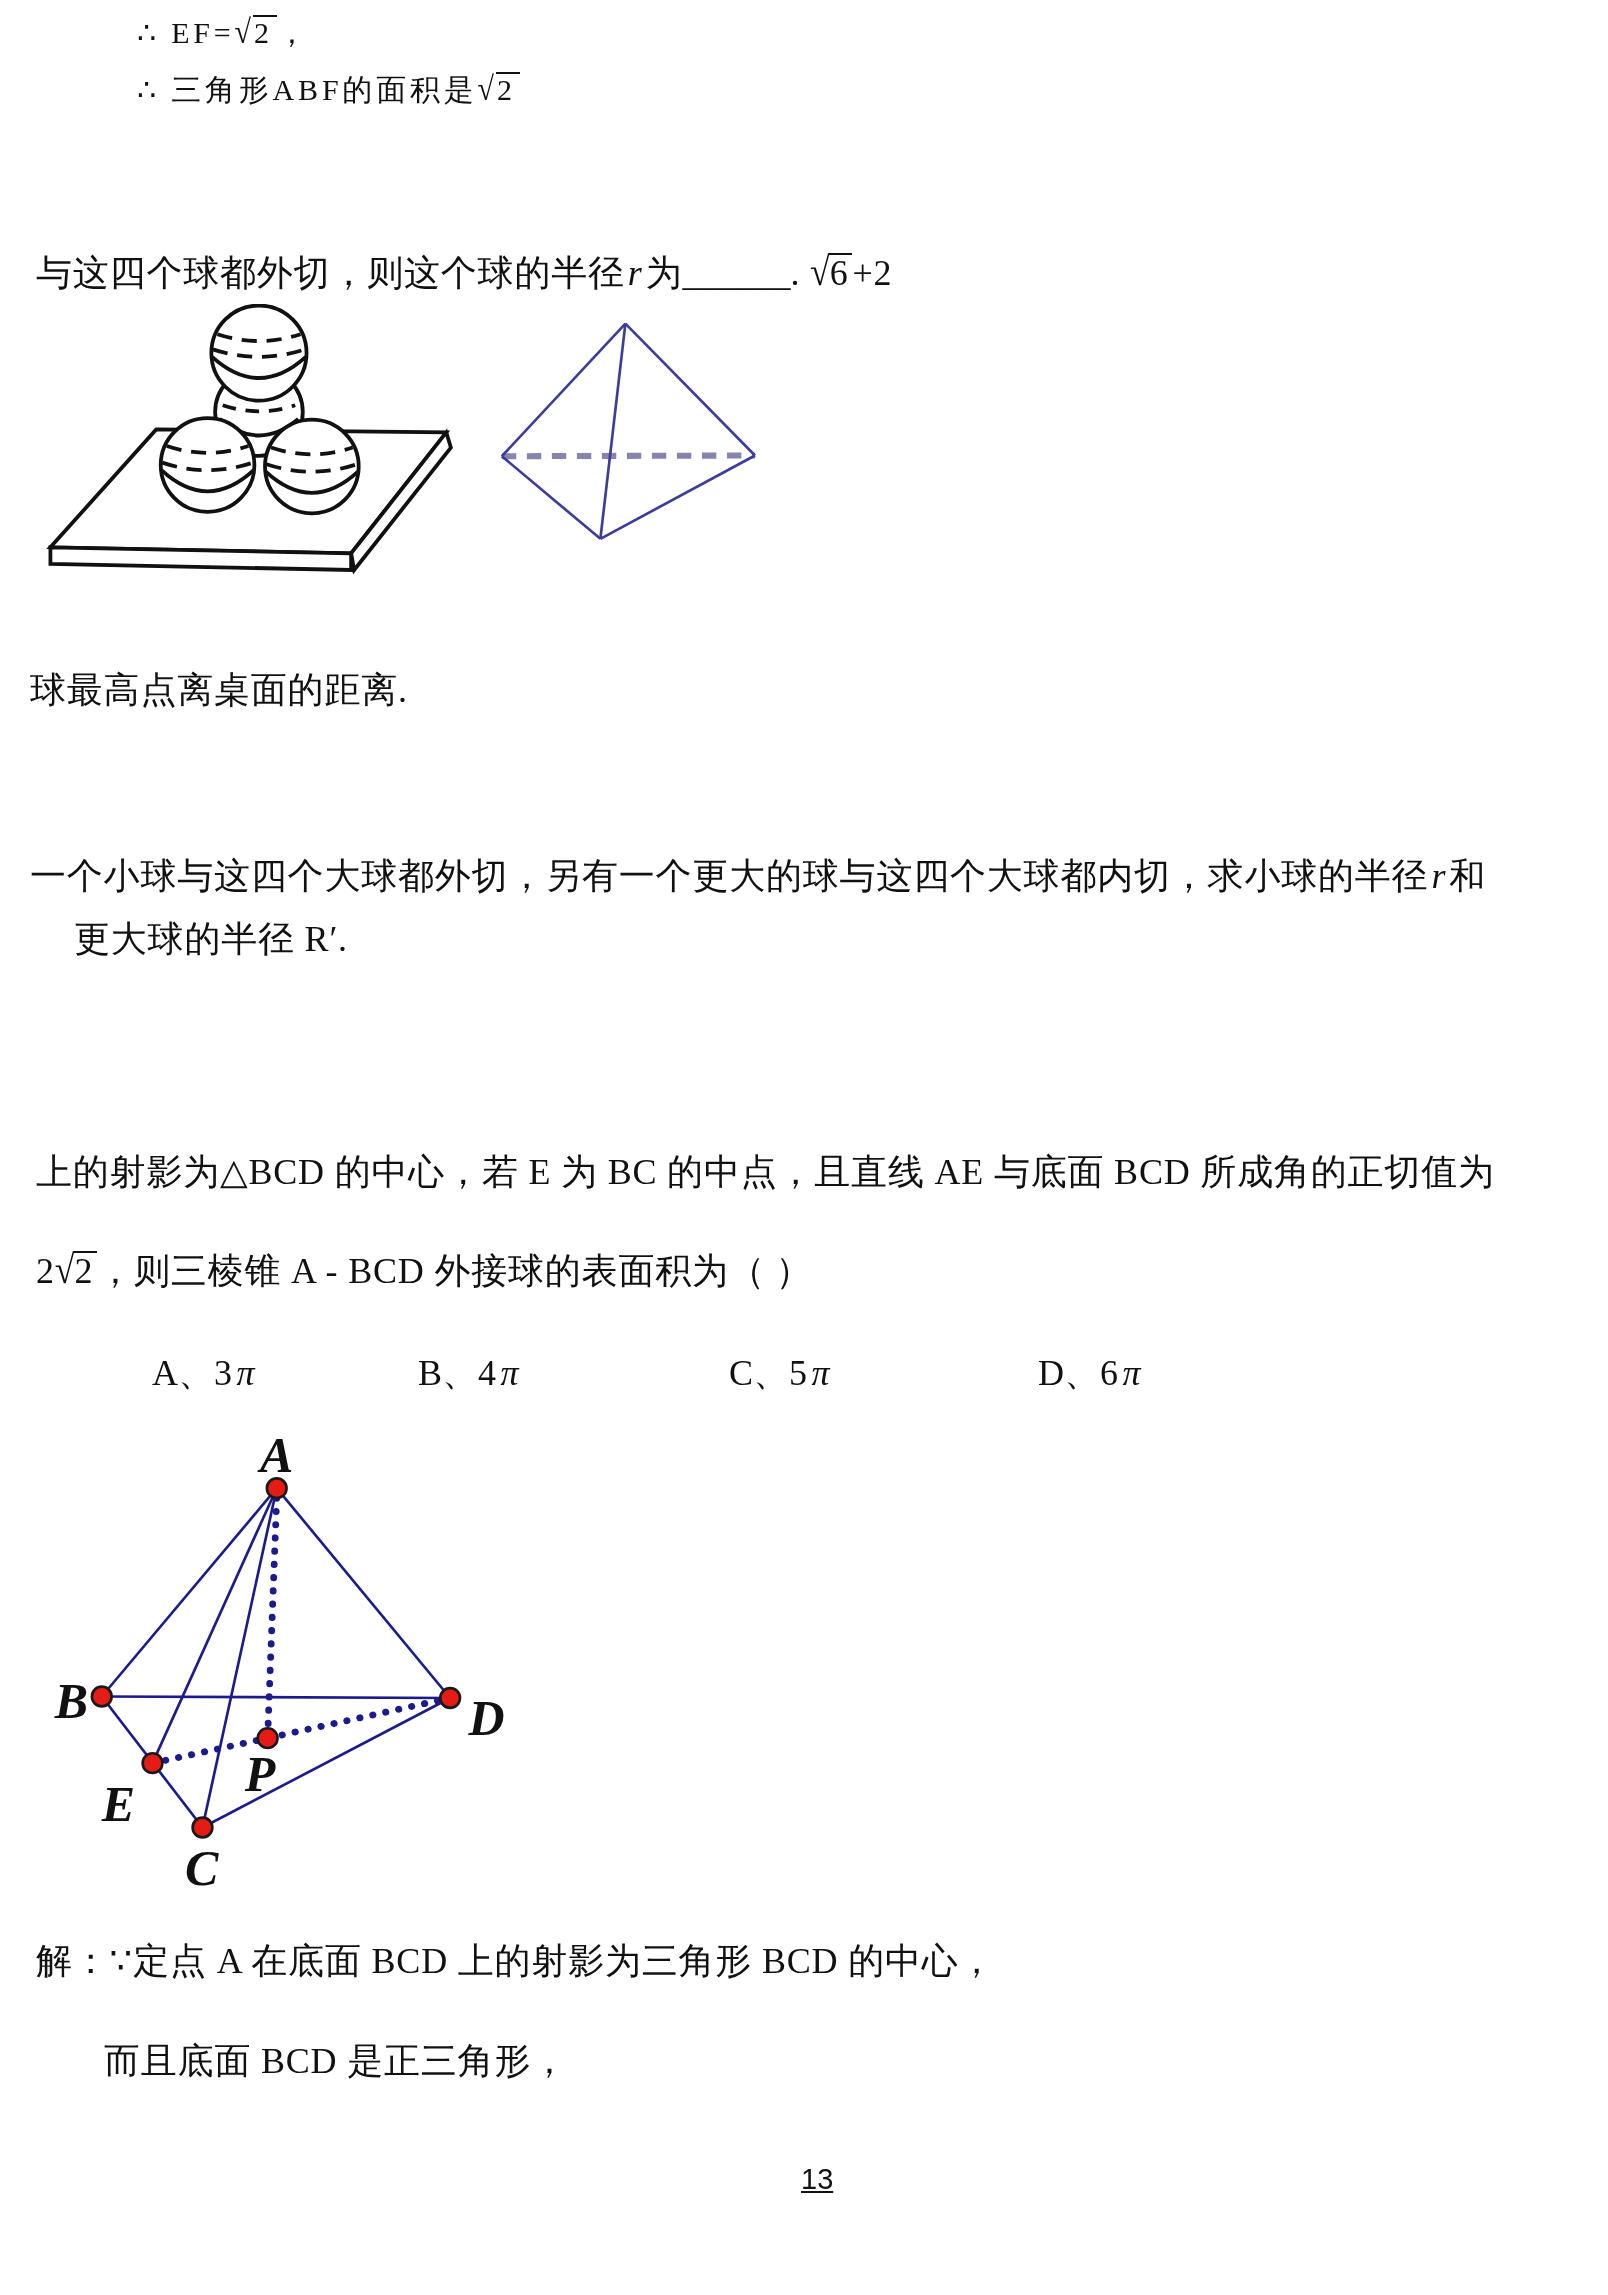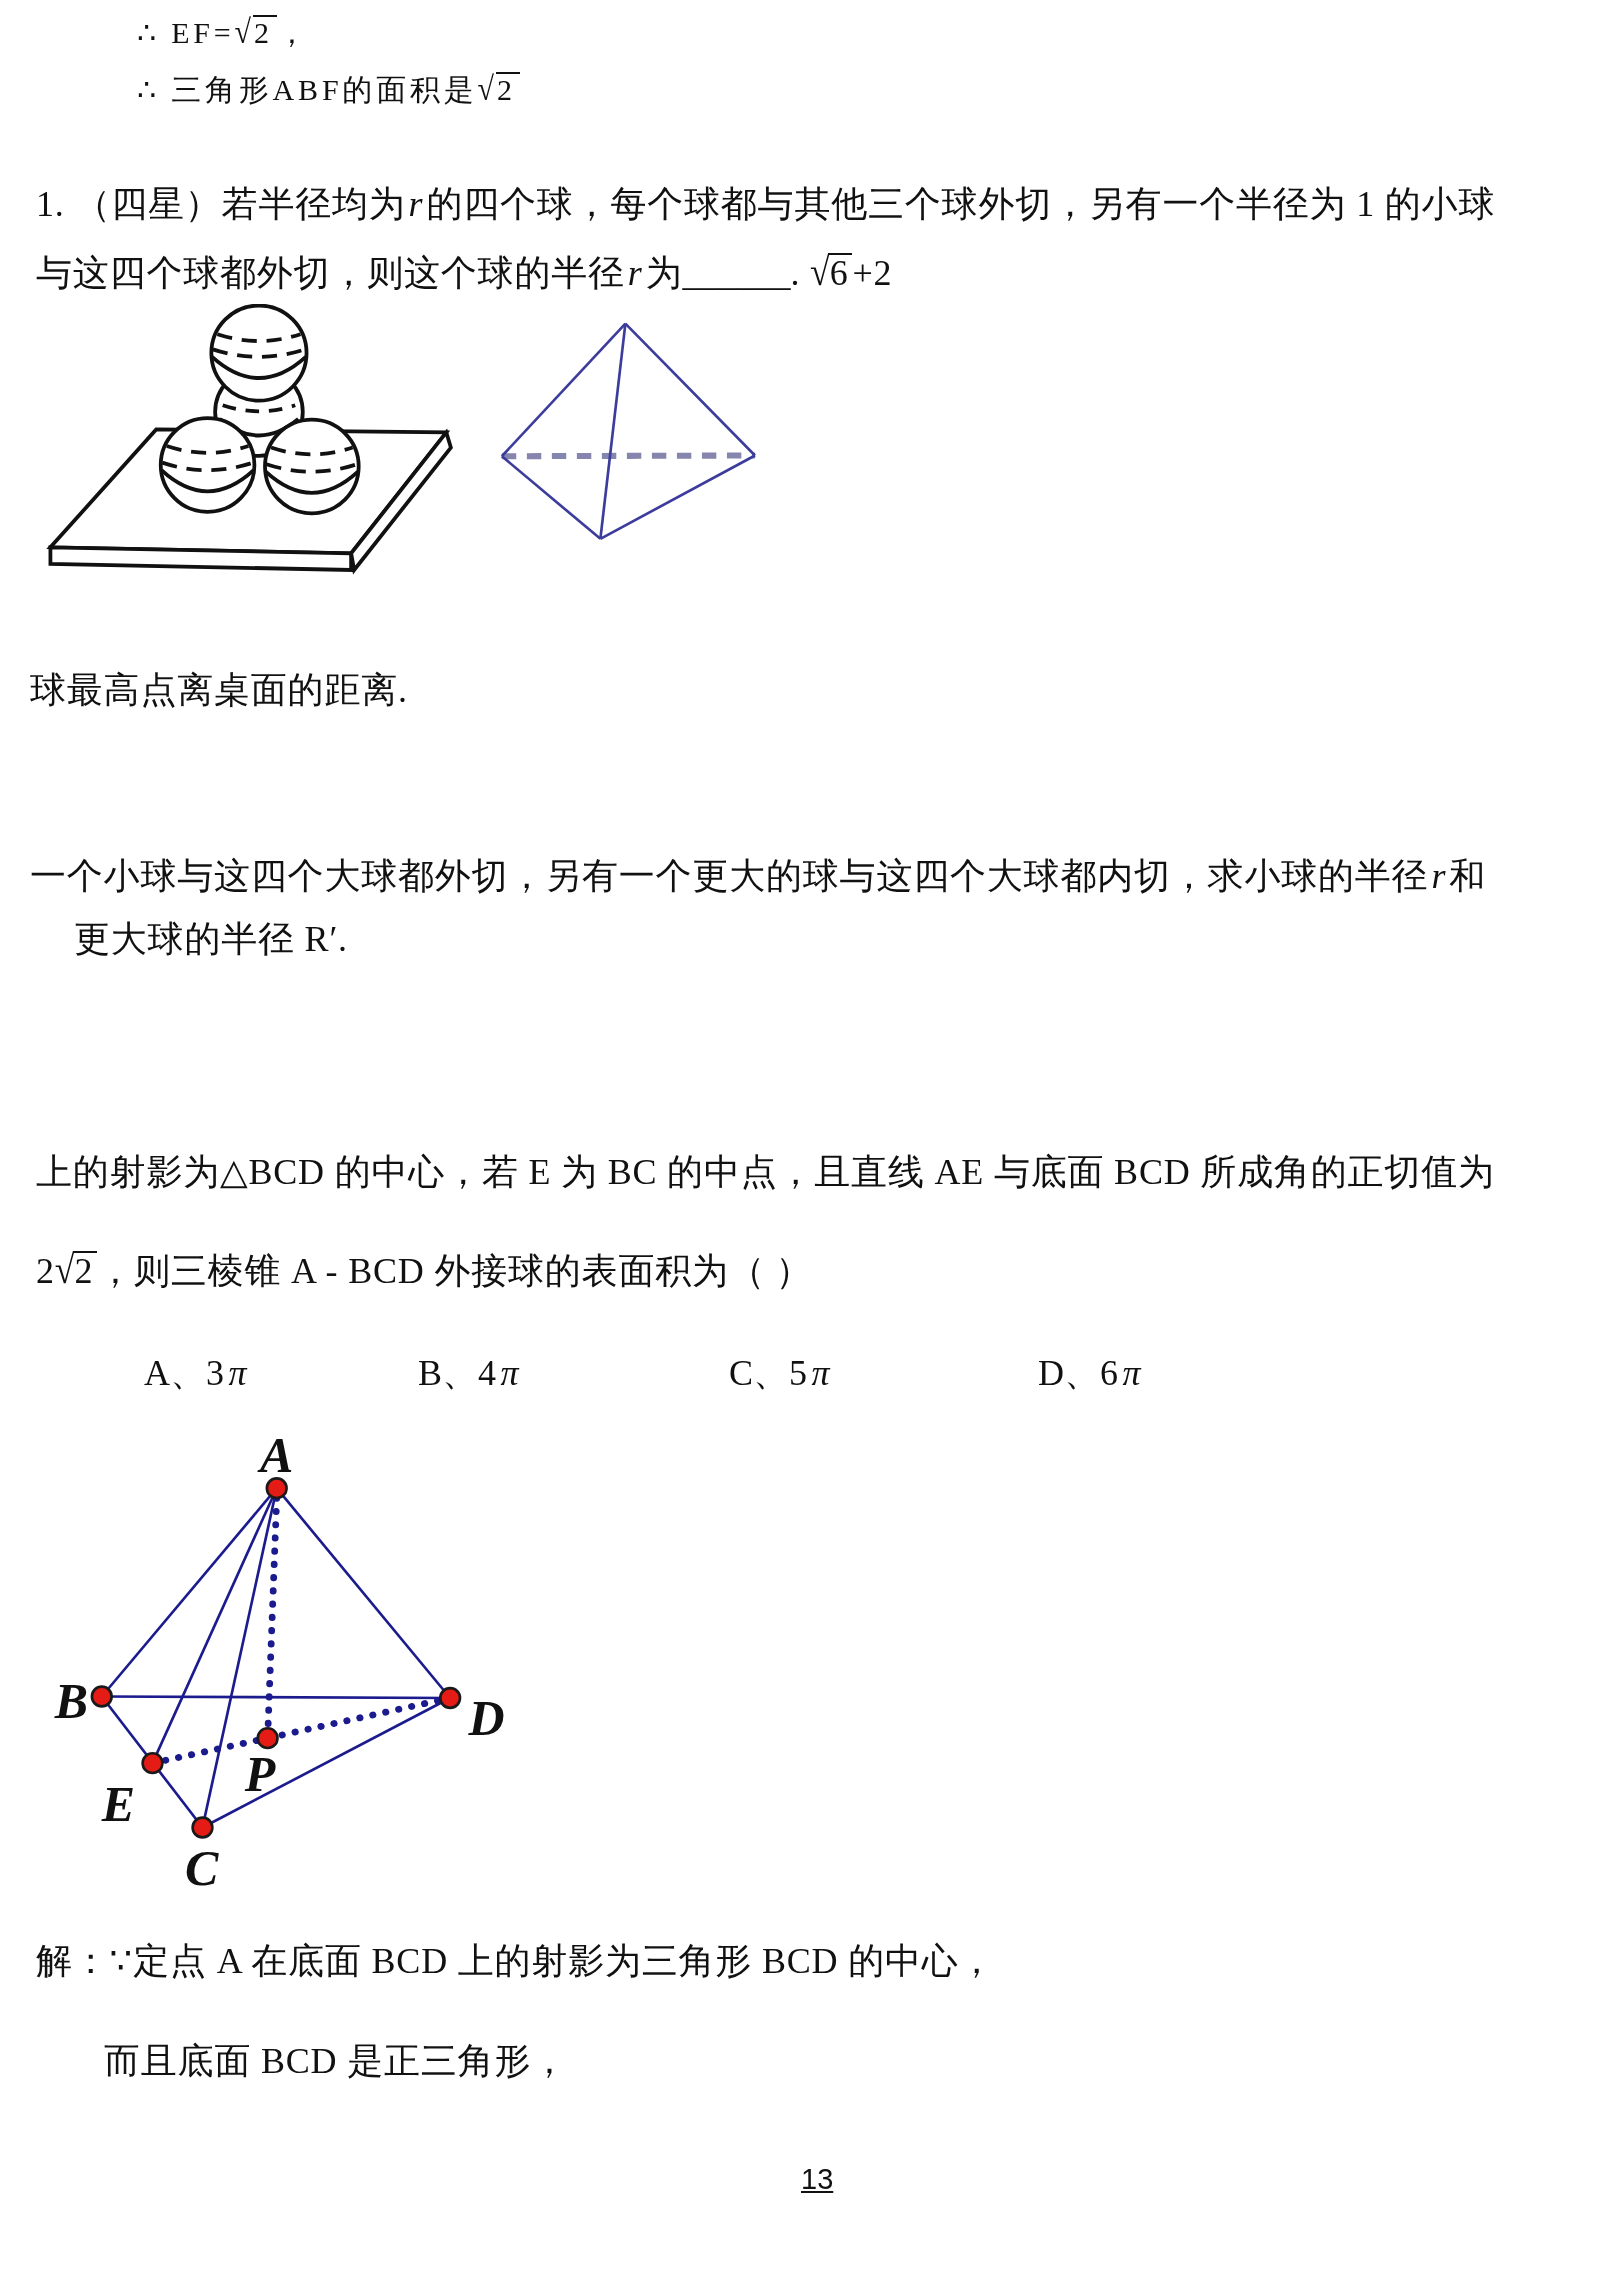--- a/index.html
+++ b/index.html
@@ -36,23 +36,20 @@
 
   <div class="line proof" style="top:13.6px;left:137px;">
     <span>∴</span>
     <span>EF=</span><span class="sq"><span class="sym">√</span><span class="arg">2</span></span><span>，</span>
   </div>
   <div class="line proof" style="top:71px;left:137px;">
     <span>∴</span>
     <span>三角形ABF的面积是</span><span class="sq"><span class="sym">√</span><span class="arg">2</span></span>
   </div>
 
-  <div class="line body-text" style="top:182px;left:36px;">
-    <span>1. （四星）若半径均为</span><span class="ivar">r</span><span>的四个球，每个球都与其他三个球外切，另有一个半径为 1 的小球</span>
-  </div>
   <div class="line body-text" style="top:251px;left:36px;">
     <span>与这四个球都外切，则这个球的半径</span><span class="ivar">r</span><span>为</span><span class="blank">______</span><span>. </span><span class="sq"><span class="sym">√</span><span class="arg">6</span></span><span>+2</span>
   </div>
 
   <div class="figwrap" style="top:304px;left:38px;">
     <svg width="420" height="272" viewBox="0 0 555 360">
       <g stroke="#111111" fill="#ffffff" stroke-width="5">
         <polygon points="156,166 540,170 414,330 16,322"></polygon>
         <polygon points="16,322 414,330 414,352 16,344"></polygon>
         <polygon points="540,170 546,190 418,352 414,330"></polygon>
@@ -106,21 +103,21 @@
     <span>一个小球与这四个大球都外切，另有一个更大的球与这四个大球都内切，求小球的半径</span><span class="ivar">r</span><span>和</span>
   </div>
   <div class="line body-text" style="top:917px;left:30px;margin-left:44px;">更大球的半径 R′.</div>
 
   <div class="line q11-text" style="top:1150px;left:36px;">上的射影为△BCD 的中心，若 E 为 BC 的中点，且直线 AE 与底面 BCD 所成角的正切值为</div>
   <div class="line q11-text" style="top:1249px;left:36px;">
     <span>2</span><span class="sq"><span class="sym">√</span><span class="arg">2</span></span><span>，则三棱锥 A - BCD 外接球的表面积为（  ）</span>
   </div>
 
   <div class="opt-row">
-    <span class="opt" style="left:144px;"><span>A、</span><span>3</span><span class="pi">π</span></span>
+    <span class="opt" style="left:152px;"><span>A、</span><span>3</span><span class="pi">π</span></span>
     <span class="opt" style="left:418px;"><span>B、</span><span>4</span><span class="pi">π</span></span>
     <span class="opt" style="left:729px;"><span>C、</span><span>5</span><span class="pi">π</span></span>
     <span class="opt" style="left:1038px;"><span>D、</span><span>6</span><span class="pi">π</span></span>
   </div>
 
   <div class="figwrap" style="top:1423px;left:23px;">
     <svg width="515" height="500" viewBox="0 0 680 660">
 
       <g stroke="#1b1b8e" stroke-width="3.5" fill="none">
         <line x1="335" y1="86" x2="104" y2="361"></line>

